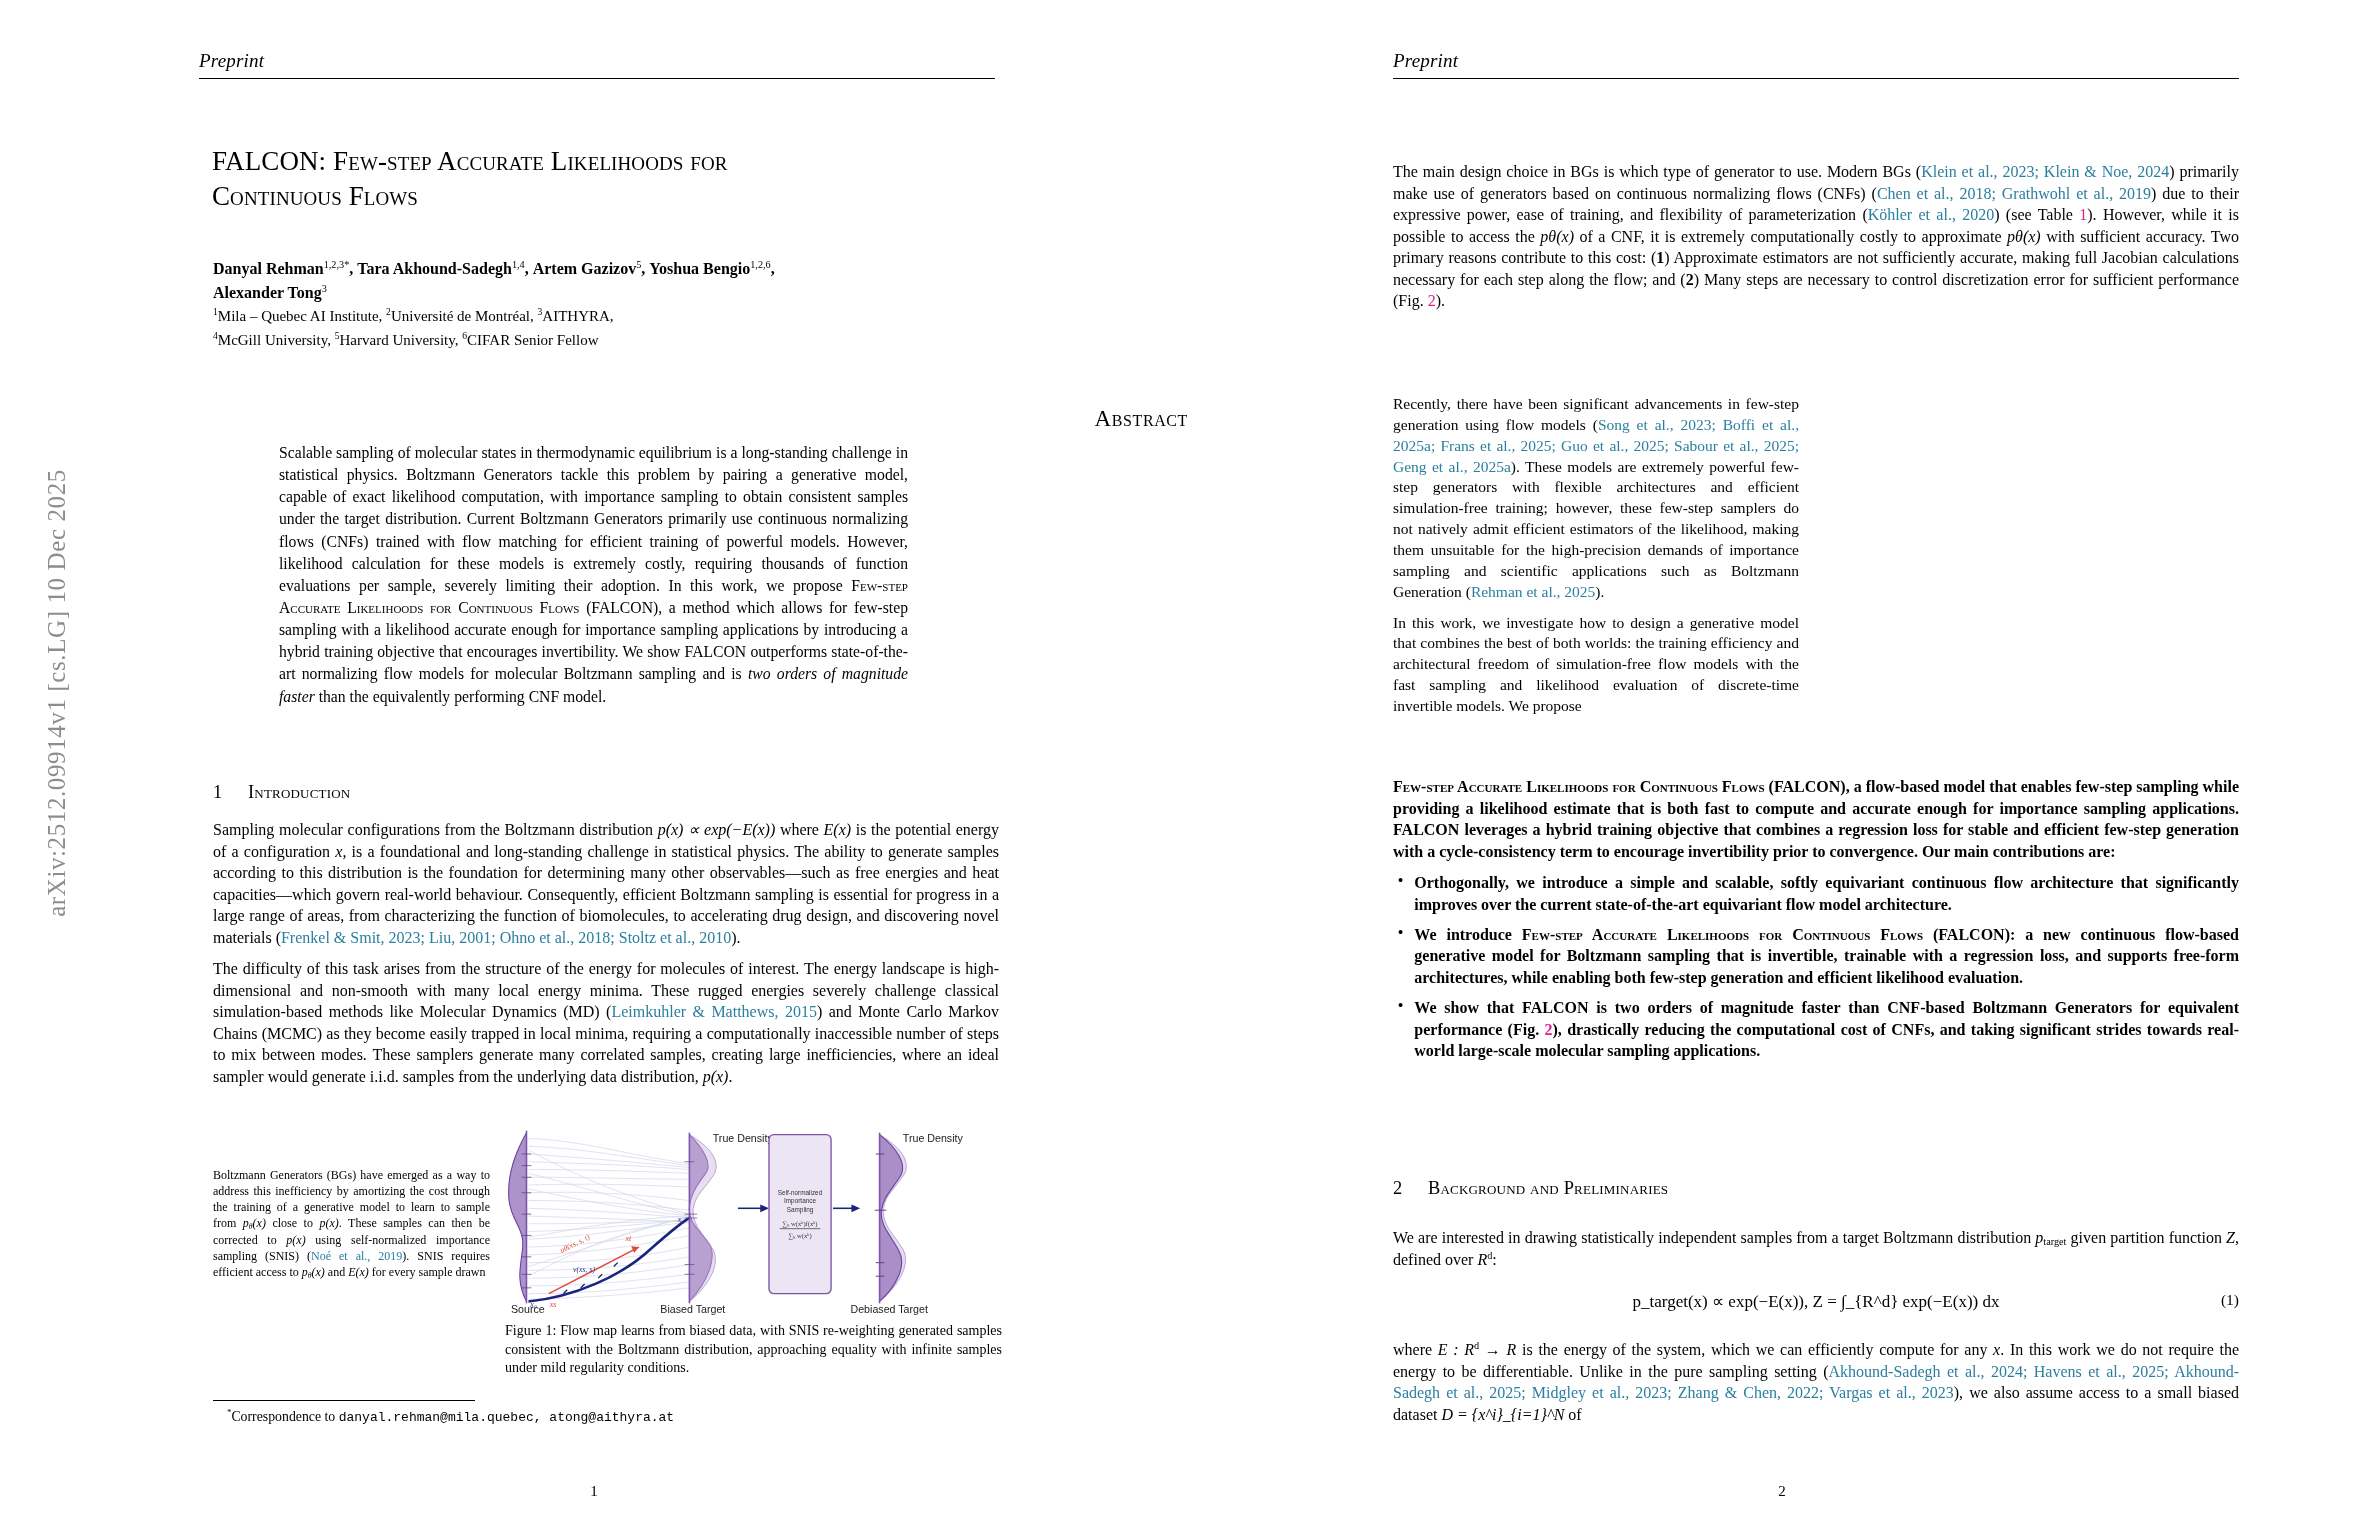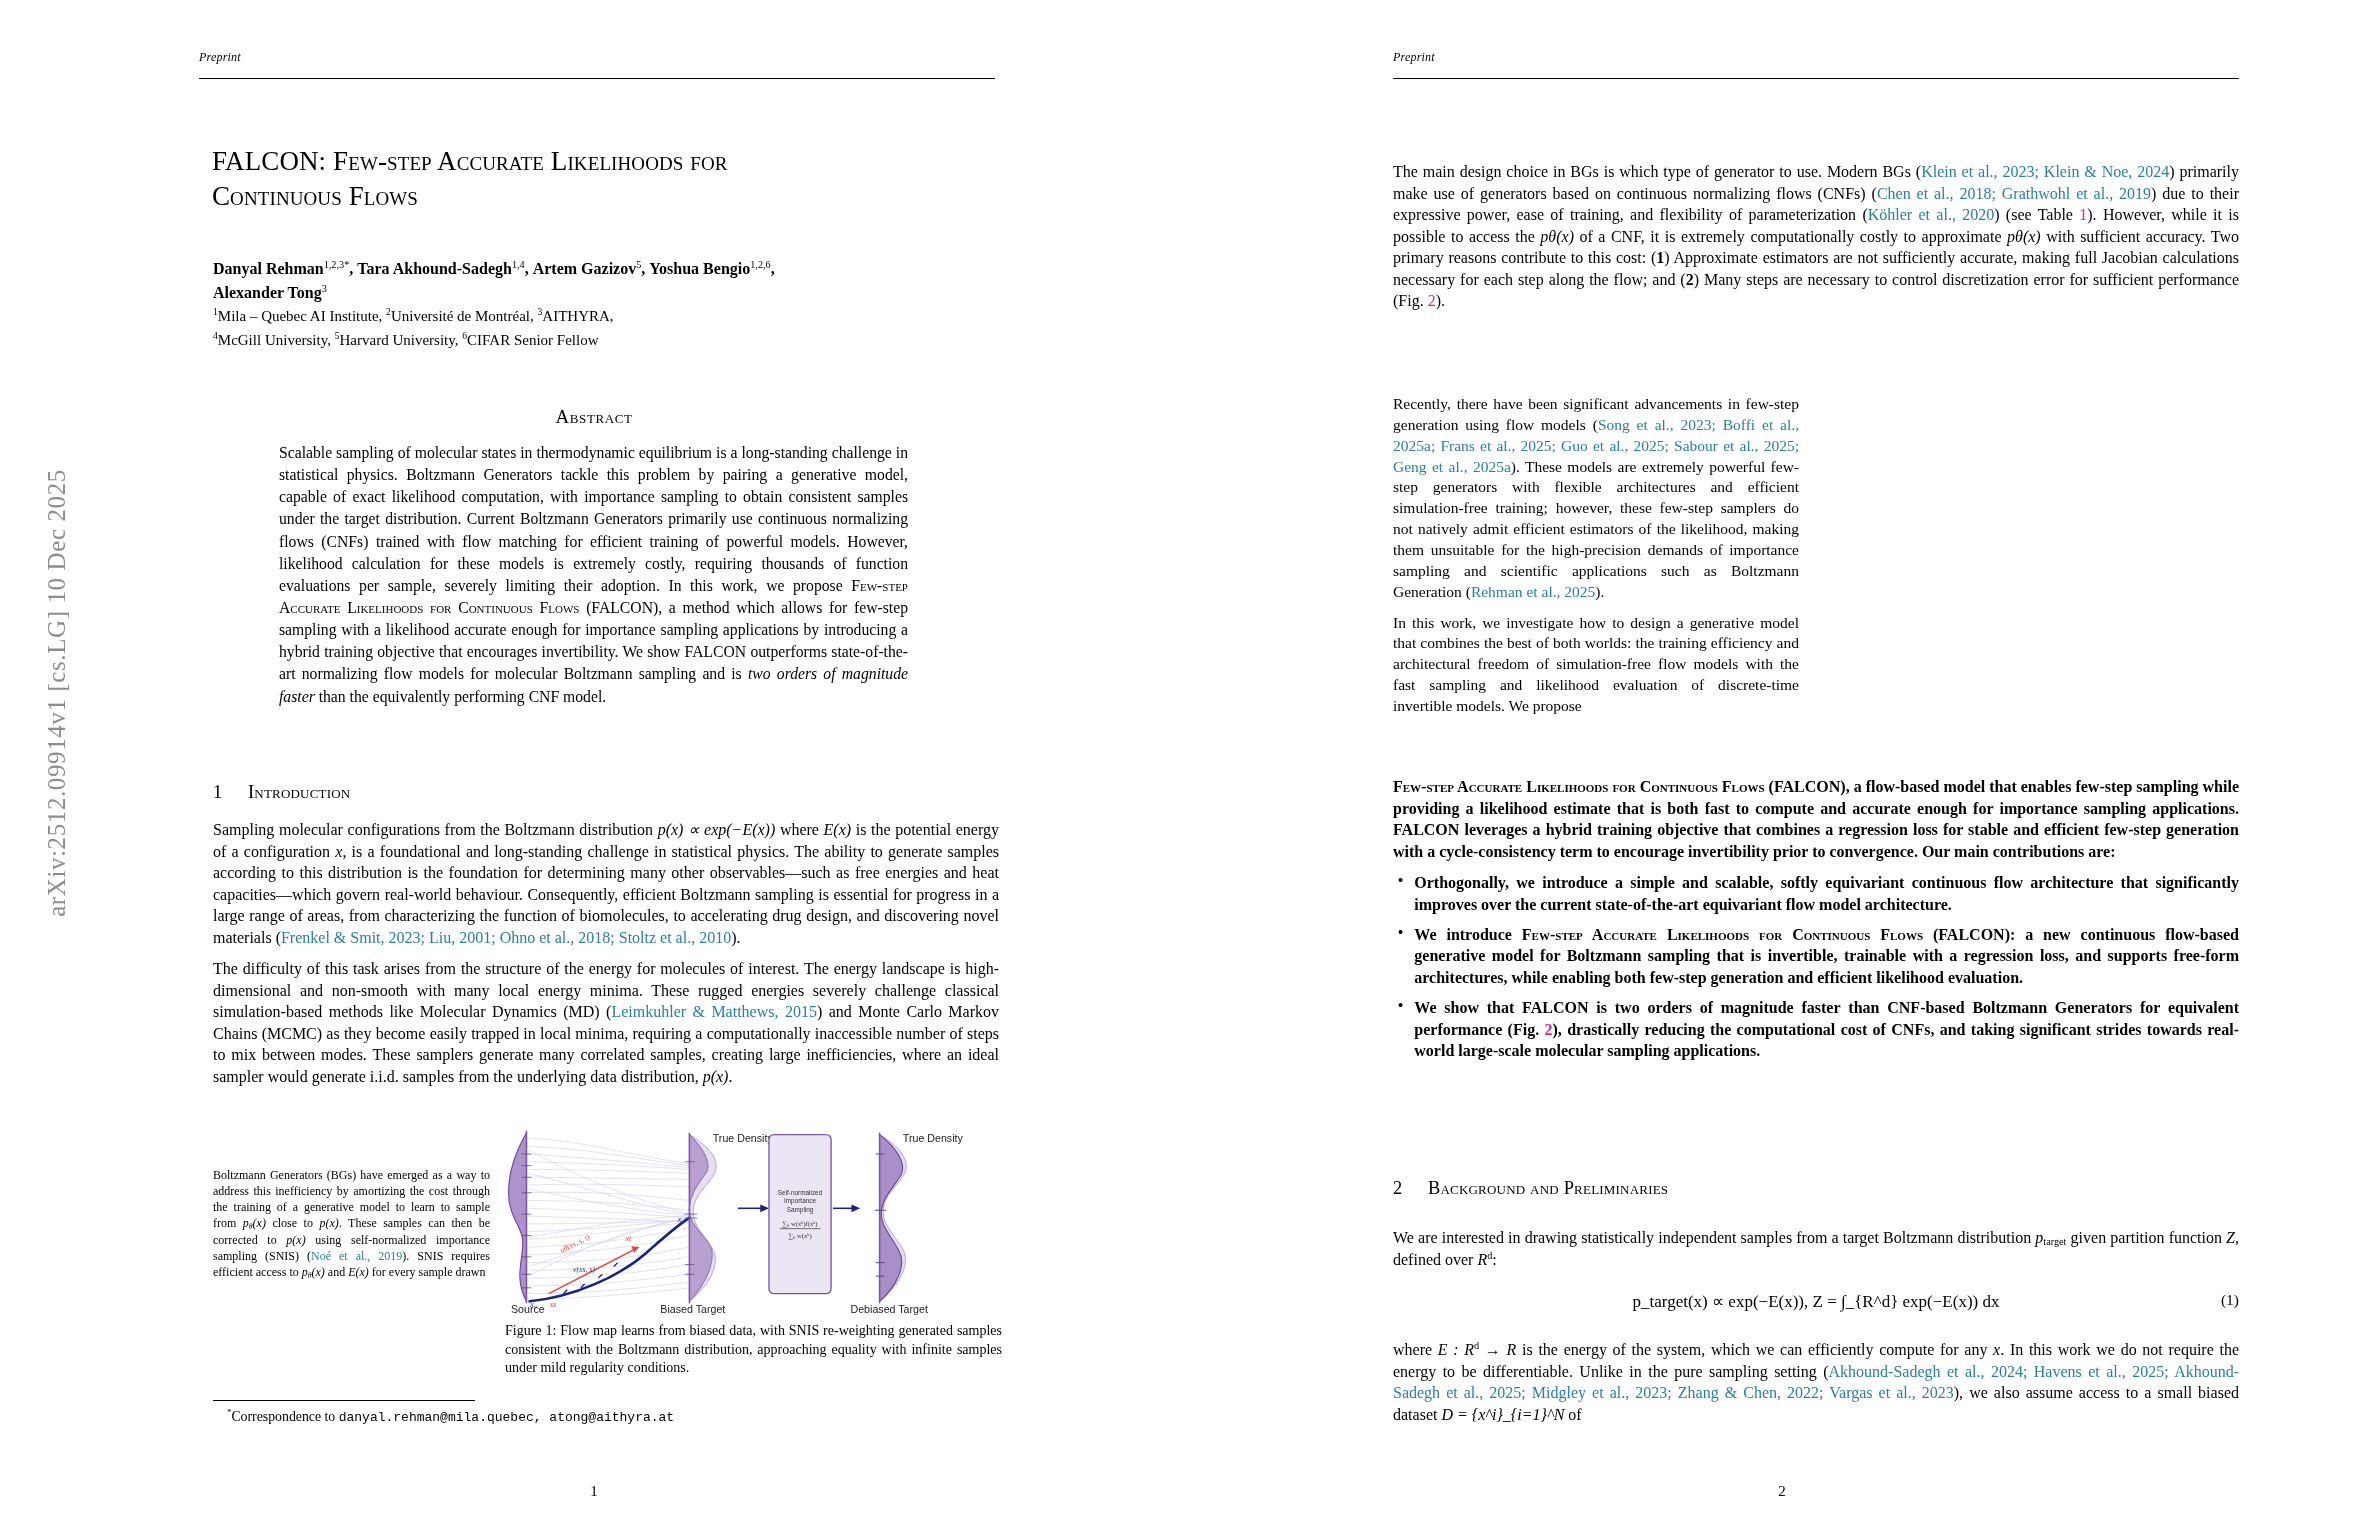--- a/index.html
+++ b/index.html
@@ -2,35 +2,35 @@
 <html><head>
 <meta charset="utf-8">
 <style>
   html,body{margin:0;padding:0;background:#ffffff;}
   body{width:2375px;height:1537px;font-family:"Liberation Serif",serif;color:#000;overflow:hidden;}
   .sheet{position:absolute;inset:0;background:#fff;}
   .page{position:absolute;top:0;width:1188px;height:1537px;box-sizing:border-box;}
   .page-left{left:0;}
   .page-right{left:1188px;}
 
-  .runhead{position:absolute;top:50px;font-style:italic;font-size:12px;letter-spacing:0.2px;}
+  .runhead{position:absolute;top:50px;font-style:italic;font-size:19px;letter-spacing:0.2px;}
   .rule{position:absolute;height:1px;background:#000;}
 
   .colbox{position:absolute;text-align:justify;font-size:16px;line-height:1.345;}
   p{margin:0 0 10.2px 0;}
   .tight{margin-bottom:0;}
 
   .ttl{position:absolute;font-size:27px;line-height:1.28;letter-spacing:0.1px;}
   .sc{font-variant:small-caps;}
   .authors{position:absolute;font-size:16px;line-height:1.47;}
   .authors b{font-weight:bold;}
   sup{font-size:.64em;vertical-align:super;line-height:0;}
   sub{font-size:.64em;vertical-align:-.22em;line-height:0;}
 
-  .abs-h{position:absolute;width:100%;text-align:center;font-size:19px;font-variant:small-caps;letter-spacing:0.6px;}
+  .abs-h{position:absolute;width:100%;text-align:right;font-size:23px;font-variant:small-caps;letter-spacing:0.6px;}
   .abs-body{position:absolute;font-size:15.7px;line-height:1.41;text-align:justify;}
 
   .sec-h{position:absolute;font-size:18.4px;letter-spacing:0.2px;}
   .sec-h .num{display:inline-block;width:35px;}
   .sec-h .nm{font-variant:small-caps;}
 
   .cite{color:#2a7f9e;}
   .refpink{color:#e0218a;}
   i{font-style:italic;}
   .mathit{font-family:"Liberation Serif",serif;font-style:italic;}

